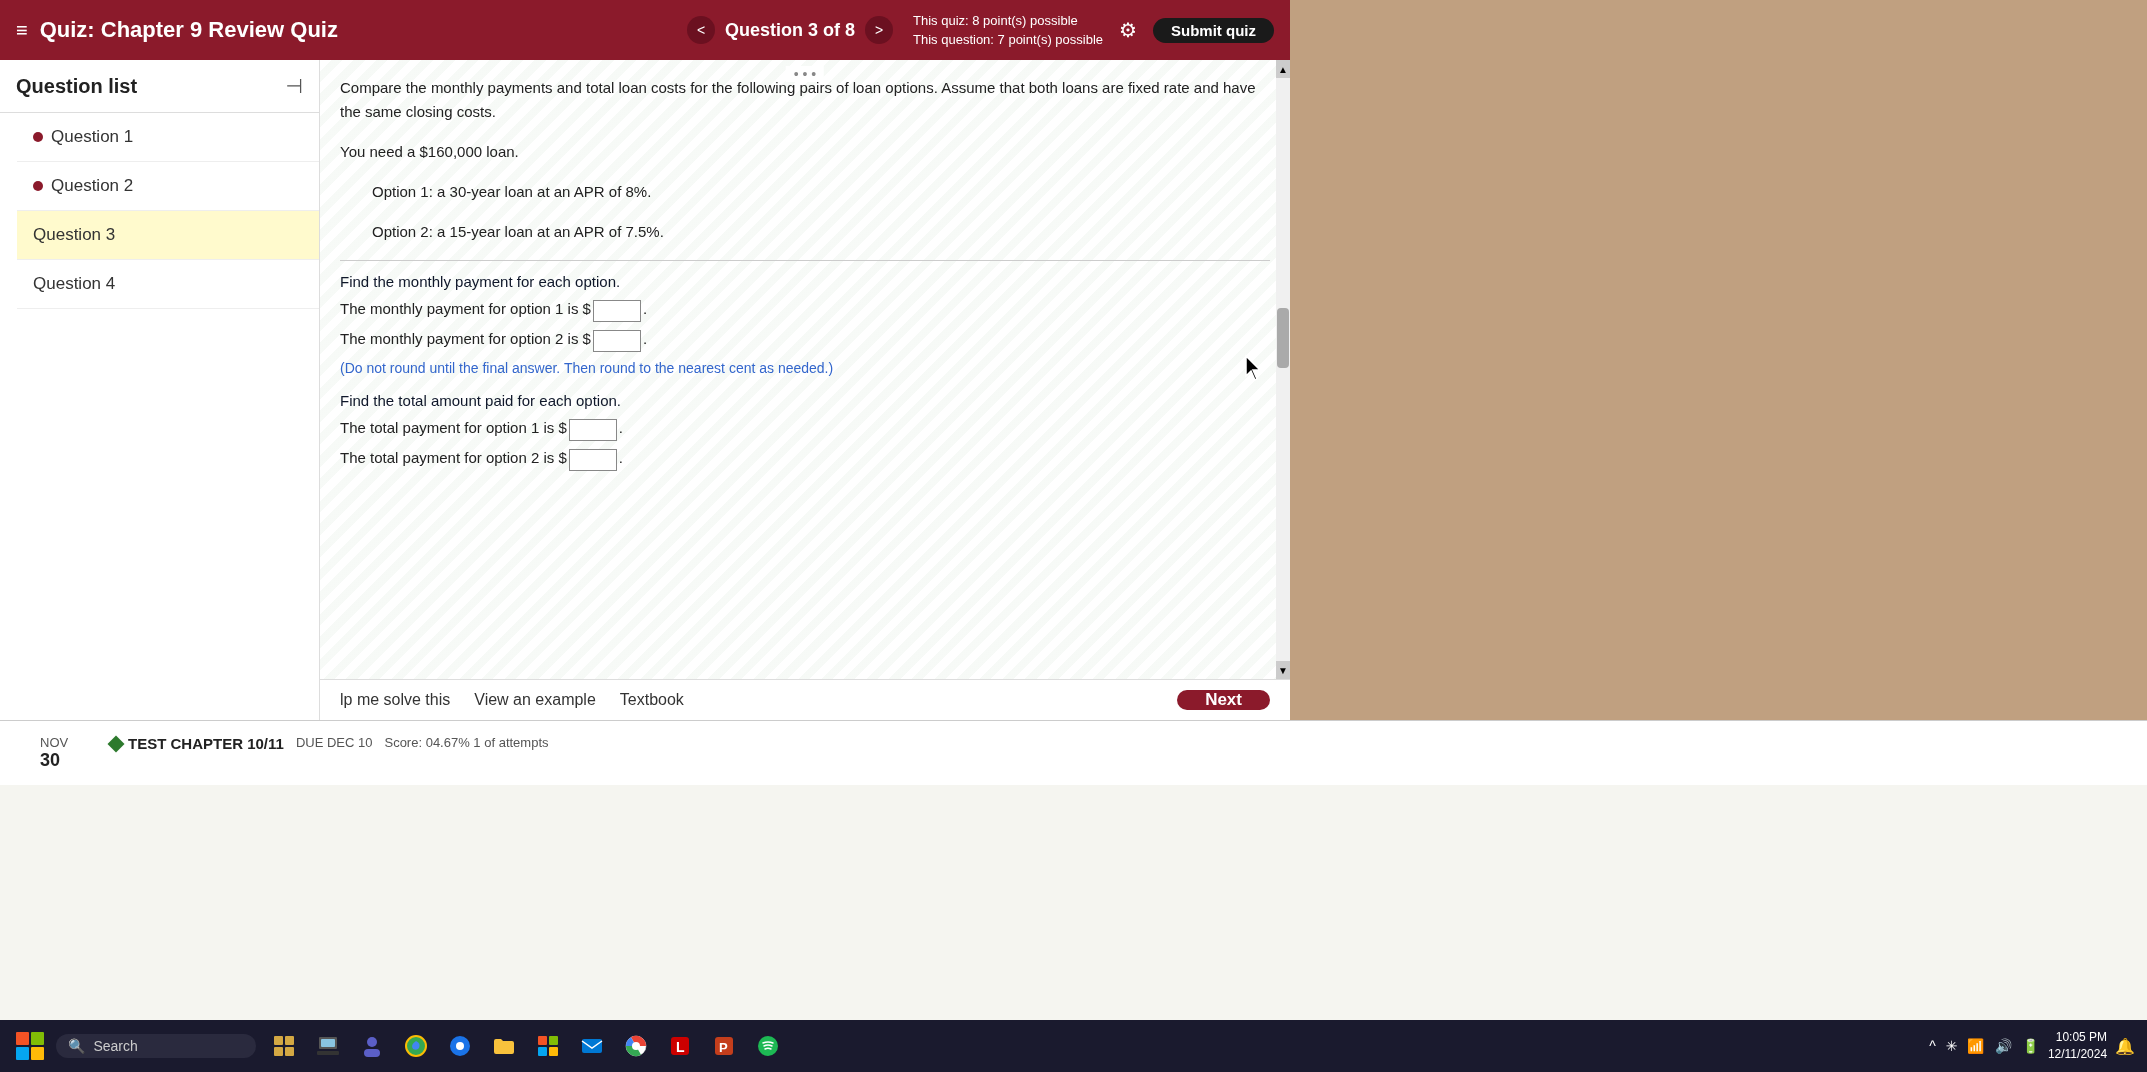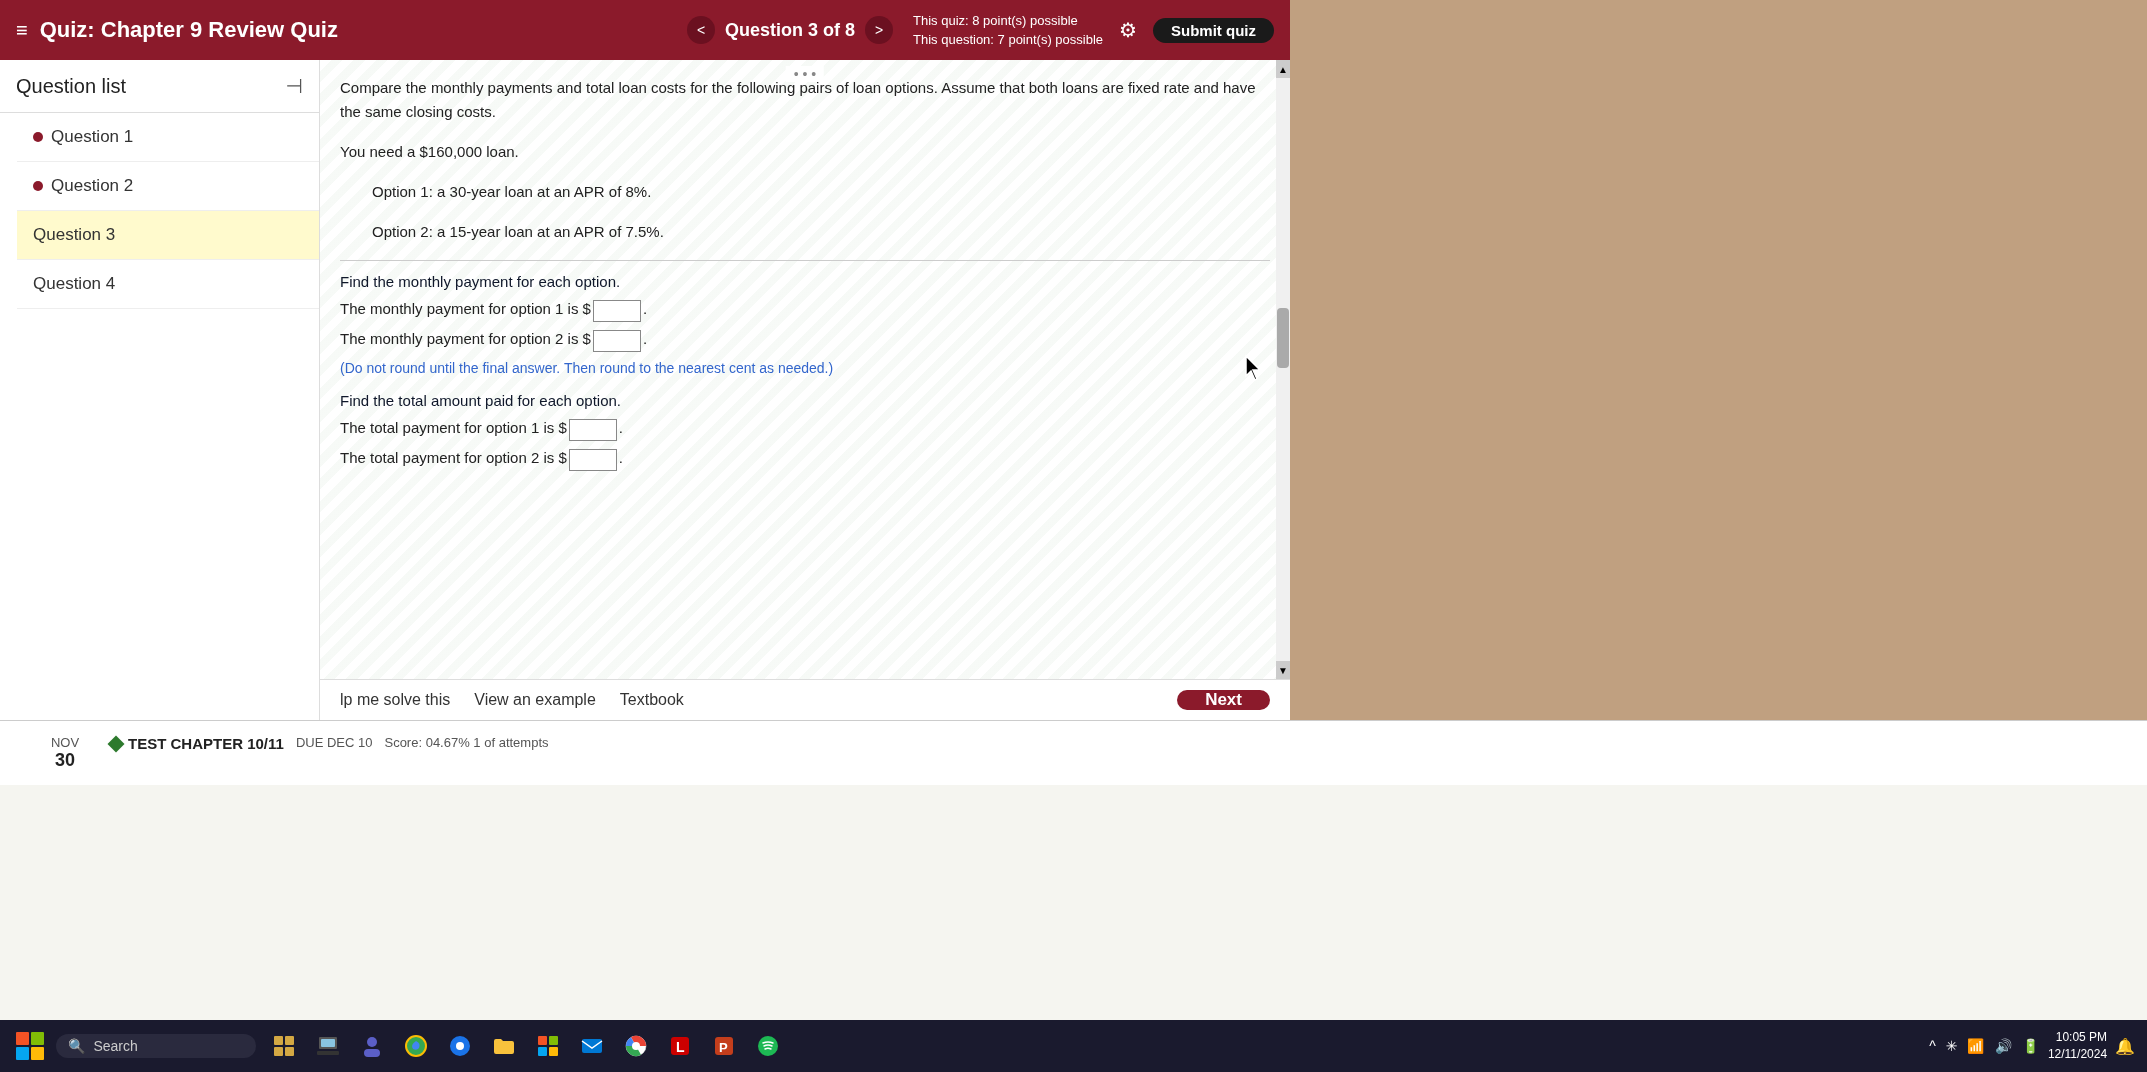--- a/index.html
+++ b/index.html
@@ -100,21 +100,21 @@
     }
     .sidebar-header {
       display: flex;
       align-items: center;
       justify-content: space-between;
       padding: 14px 16px;
       border-bottom: 1px solid #ddd;
     }
     .sidebar-title {
       font-size: 20px;
-      font-weight: normal;
+      font-weight: bold;
       color: #222;
     }
     .collapse-icon {
       font-size: 20px;
       cursor: pointer;
       color: #555;
     }
     .question-list {
       list-style: none;
       margin-left: 17px;
@@ -268,21 +268,21 @@
     .calendar-row {
       display: flex;
       align-items: flex-start;
       padding: 10px 160px;
       gap: 20px;
       background: #fff;
     }
     .date-block {
       display: flex;
       flex-direction: column;
-      align-items: center;
+      align-items: flex-start;
       min-width: 50px;
     }
     .date-month { font-size: 13px; color: #555; }
     .date-day { font-size: 18px; font-weight: bold; color: #222; }
     .event-item {
       display: flex;
       flex-direction: row;
       gap: 12px;
     }
     .event-title {

